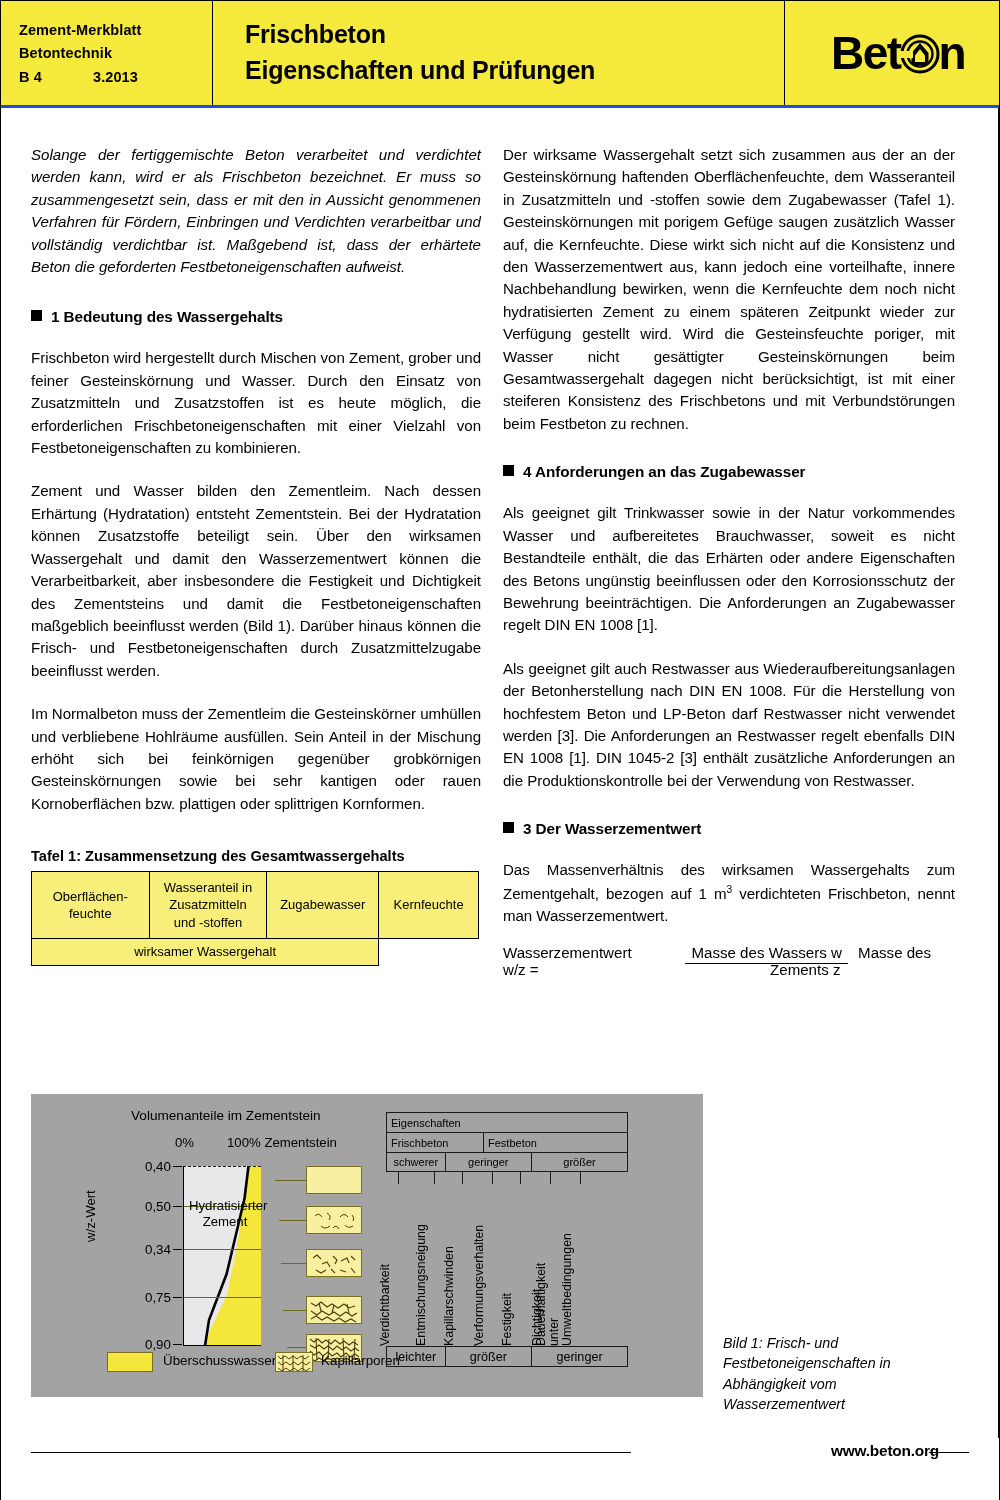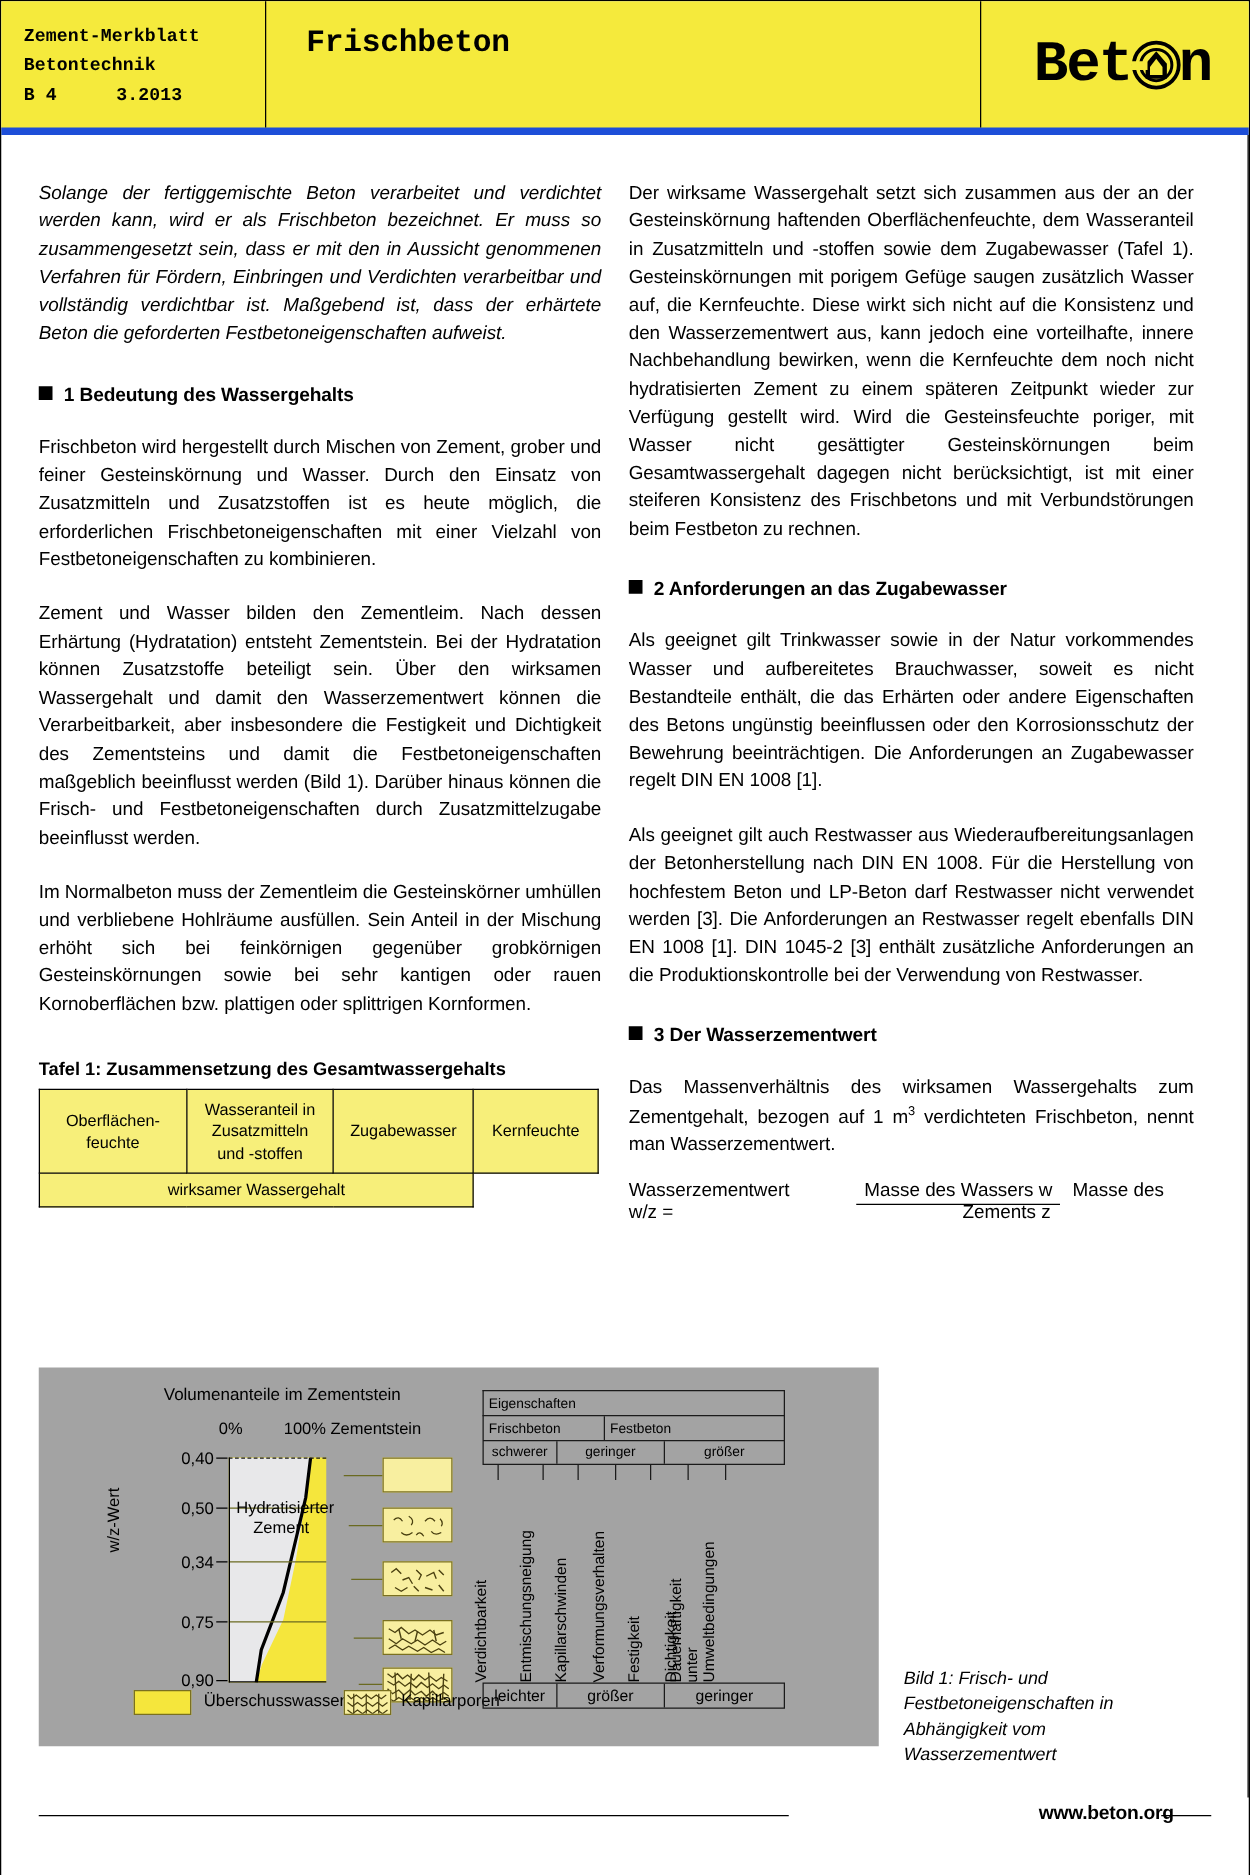--- a/index.html
+++ b/index.html
@@ -17,24 +17,23 @@
     border:1px solid #000;
     border-bottom:none;
     background:#fff;
   }
 
   
   .header {
     position:absolute; left:0; top:0;
     width:998px; height:107px;
     background:#f5ea3c;
-    border-bottom:6px solid #1d4ed8;
+    border-bottom:3px solid #1d4ed8;
     display:flex;
     align-items:stretch;
-    font-family:Liberation Mono, monospace;
   }
   .hdr-left {
     width:212px;
     padding:18px 0 0 18px;
     font-weight:bold;
     font-size:14.5px;
     line-height:1.62;
     letter-spacing:0.1px;
     border-right:1.5px solid #000;
   }
@@ -267,20 +266,21 @@
     <div class="hdr-left">
       <div>Zement-Merkblatt</div>
       <div>Betontechnik</div>
       <div class="row">
         <span class="b4">B 4</span>
         <span>3.2013</span>
       </div>
     </div>
     <div class="hdr-mid">
       <div>Frischbeton</div>
+      <div>Eigenschaften und Prüfungen</div>
     </div>
     <div class="hdr-right">
       <div class="logo">
         <span class="logo-text">Bet</span>
         <span style="display:inline-block;position:relative;top:3px;">
           <svg width="40" height="40" viewBox="0 0 40 40">
             <circle cx="20" cy="20" r="18" fill="none" stroke="#000" stroke-width="3"></circle>
             <circle cx="20" cy="20" r="12.5" fill="none" stroke="#000" stroke-width="2.4"></circle>
             <path d="M20 9 L28.5 19 L28.5 31 L11.5 31 L11.5 19 Z" fill="#000"></path>
             <path d="M20 15 L25 21.5 L25 28 L15 28 L15 21.5 Z" fill="#f5ea3c"></path>
@@ -327,21 +327,21 @@
       </tbody>
         </table>
     </div>
 
     <div class="col-right">
       <p class="tx">Der wirksame Wassergehalt setzt sich zusammen aus der an der Gesteinskörnung haftenden Oberflächenfeuchte, dem Wasseranteil in Zusatzmitteln und -stoffen sowie dem Zugabewasser (Tafel 1). Gesteinskörnungen mit porigem Gefüge saugen zusätzlich Wasser auf, die Kernfeuchte. Diese wirkt sich nicht auf die Konsistenz und den Wasserzementwert aus, kann jedoch eine vorteilhafte, innere Nachbehandlung bewirken, wenn die Kernfeuchte dem noch nicht hydratisierten Zement zu einem späteren Zeitpunkt wieder zur Verfügung gestellt wird. Wird die Gesteinsfeuchte poriger, mit Wasser nicht gesättigter Gesteinskörnungen beim Gesamtwassergehalt dagegen nicht berücksichtigt, ist mit einer steiferen Konsistenz des Frischbetons und mit Verbundstörungen beim Festbeton zu rechnen.</p>
 
       <div style="height:7px"></div>
       <h2 class="sec">
         <span class="sq"></span>
-        <span>2 Anforderungen an das Zugabewasser</span>
+        <span>4 Anforderungen an das Zugabewasser</span>
       </h2>
       <p class="tx">Als geeignet gilt Trinkwasser sowie in der Natur vorkommendes Wasser und aufbereitetes Brauchwasser, soweit es nicht Bestandteile enthält, die das Erhärten oder andere Eigenschaften des Betons ungünstig beeinflussen oder den Korrosionsschutz der Bewehrung beeinträchtigen. Die Anforderungen an Zugabewasser regelt DIN EN 1008 [1].</p>
       <p class="tx">Als geeignet gilt auch Restwasser aus Wiederaufbereitungsanlagen der Betonherstellung nach DIN EN 1008. Für die Herstellung von hochfestem Beton und LP-Beton darf Restwasser nicht verwendet werden [3]. Die Anforderungen an Restwasser regelt ebenfalls DIN EN 1008 [1]. DIN 1045-2 [3] enthält zusätzliche Anforderungen an die Produktionskontrolle bei der Verwendung von Restwasser.</p>
 
       <div style="height:7px"></div>
       <h2 class="sec">
         <span class="sq"></span>
         <span>3 Der Wasserzementwert</span>
       </h2>
       <p class="tx">

